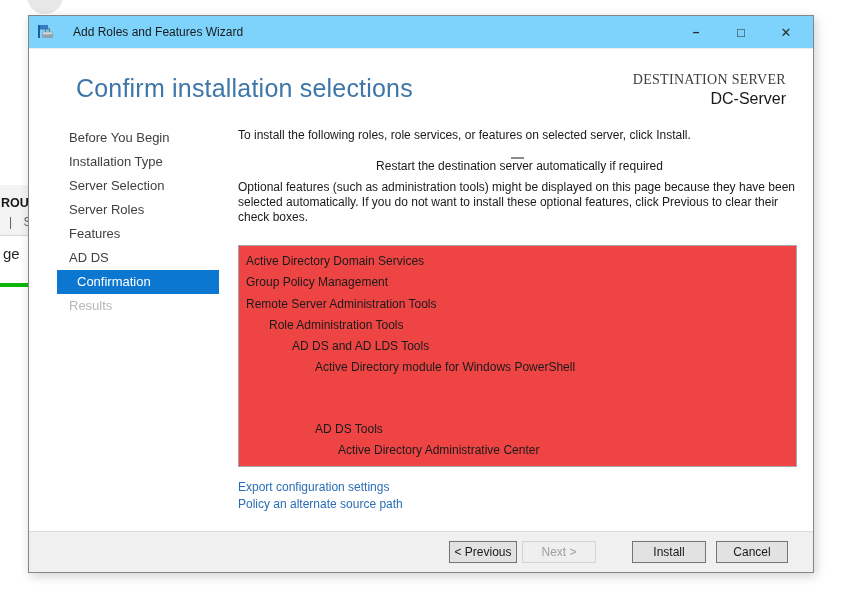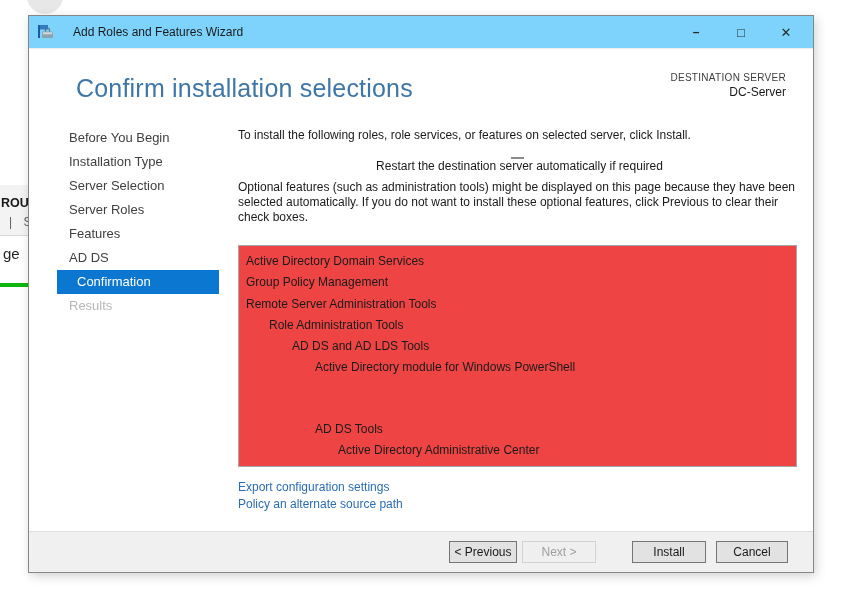--- a/index.html
+++ b/index.html
@@ -29,22 +29,22 @@
   .app-icon{margin:0 8px 0 9px;display:flex;align-items:center;}
   .win-title{font-size:12px;color:#1a1a1a;}
   .win-controls{margin-left:auto;display:flex;align-items:center;height:100%;}
   .win-btn{width:16px;text-align:center;font-size:12px;color:#2b2b2b;cursor:default;line-height:33px;}
   .win-btn.min{margin-right:29px;font-weight:bold;}
   .win-btn.max{margin-right:29px;font-size:13px;}
   .win-btn.close{margin-right:19px;font-size:13px;}
 
   .page-title{position:absolute;left:27px;top:58px;font-size:25px;font-weight:400;color:var(--title-blue);letter-spacing:0.2px;margin-left:20px;}
   .dest{position:absolute;right:27px;top:56px;text-align:right;}
-  .dest-label{font-size:10px;color:#3d3d3d;letter-spacing:0.3px;}
-  .dest-server{font-size:12px;color:#1a1a1a;margin-top:2px;}
+  .dest-label{font-size:14px;color:#3d3d3d;letter-spacing:0.3px;font-family:Liberation Serif, serif;}
+  .dest-server{font-size:16px;color:#1a1a1a;margin-top:2px;}
 
   
   .sidebar{position:absolute;left:28px;top:110px;width:162px;}
   .side-item{height:24px;line-height:24px;padding-left:12px;font-size:13px;color:#3f3f3f;cursor:default;white-space:nowrap;}
   .side-item.selected{background:var(--select-blue);color:#ffffff;padding-left:20px;}
   .side-item.disabled{color:#b7b7b7;}
 
   
   .content{position:absolute;left:209px;top:112px;width:563px;font-size:12px;color:#1a1a1a;}
   .intro{line-height:15px;}

